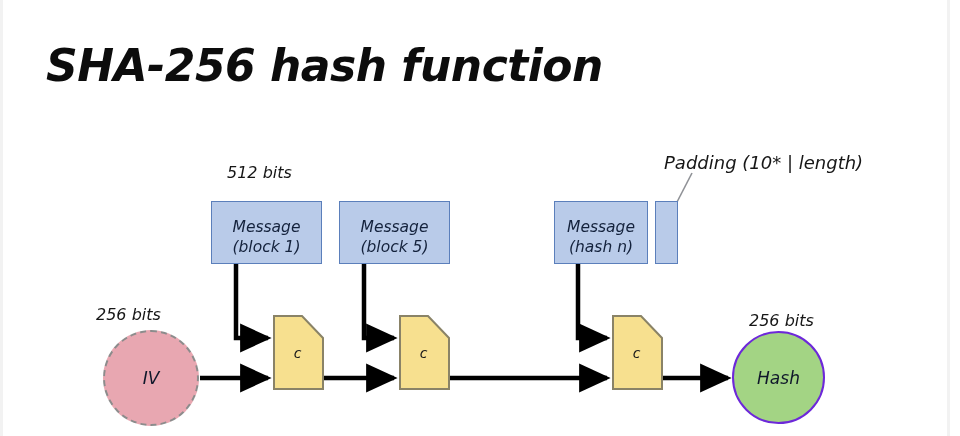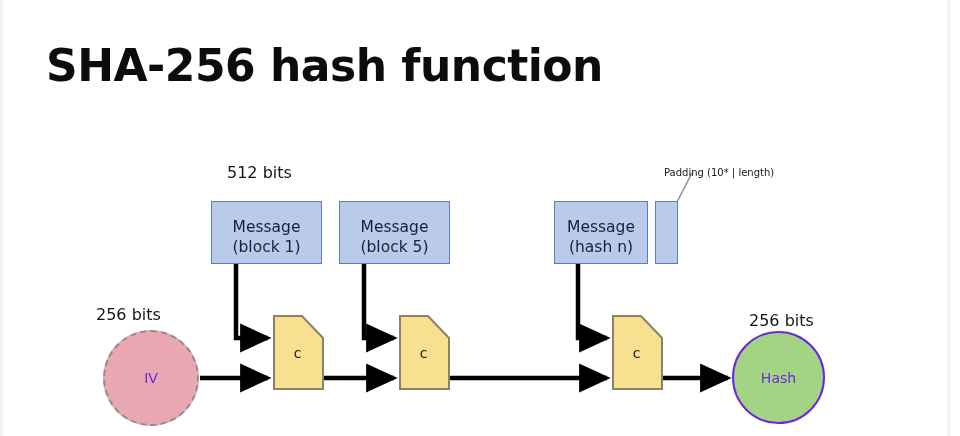--- a/index.html
+++ b/index.html
@@ -11,20 +11,21 @@
   body {
     font-family: "DejaVu Sans", "Liberation Sans", sans-serif;
     color: #111111;
   }
   #slide {
     position: relative;
     width: 950px;
     height: 436px;
     background: #ffffff;
     overflow: hidden;
+    font-style: italic;
   }
   
   .page-edge {
     position: absolute;
     top: 0;
     width: 3px;
     height: 436px;
     background: #f2f2f2;
   }
   .page-edge.left  { left: 0; }
@@ -107,40 +108,40 @@
   }
 
   
   .node-circle {
     position: absolute;
     box-sizing: border-box;
     border-radius: 50%;
     display: flex;
     align-items: center;
     justify-content: center;
-    font-size: 14px;
-    color: #6d28d9;
+    font-size: 17px;
+    color: #0f172a;
   }
   .node-circle.iv {
     background: #e8a7b1;
     border: 2px dashed #8c8c8c;
   }
   .node-circle.hash {
     background: #a3d484;
     border: 2px solid #6d28d9;
   }
 
   
   .lbl {
     position: absolute;
     font-size: 16px;
     color: #161616;
     white-space: nowrap;
   }
-  .lbl.small { font-size: 10px; margin-top: 15px; }
+  .lbl.small { font-size: 18px; }
 </style>
 </head>
 <body>
 
 <div id="slide">
 
   <div class="page-edge left"></div>
   <div class="page-edge right"></div>
 
   <div id="title">SHA-256 hash function</div>

